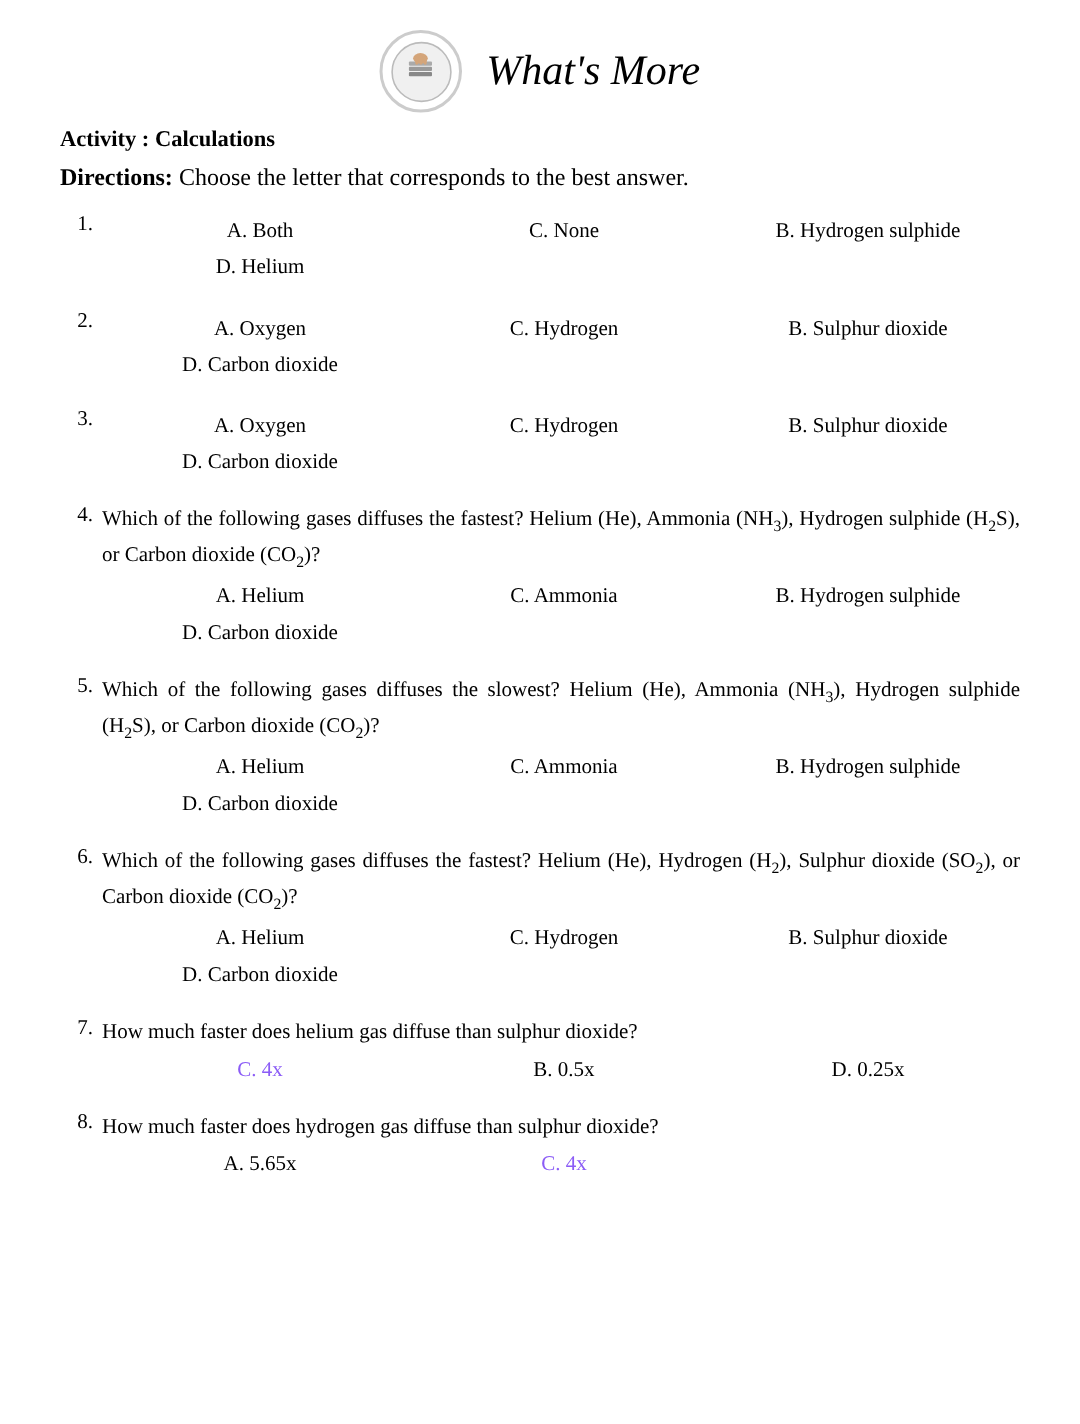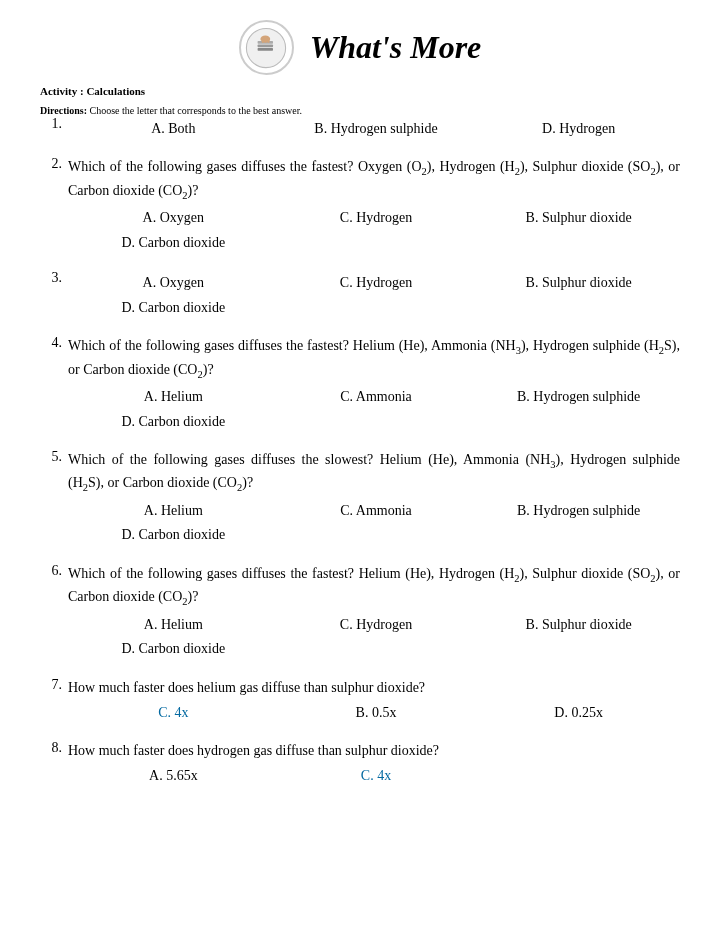--- a/index.html
+++ b/index.html
@@ -27,32 +27,33 @@
       display: flex;
       align-items: center;
       justify-content: center;
       overflow: hidden;
     }
     .header-logo svg {
       width: 42px;
       height: 42px;
     }
     .header-title {
-      font-size: 32px;
-      font-weight: bold;
+      font-size: 28px;
+      font-weight: normal;
       font-style: italic;
       font-family: 'Times New Roman', Times, serif;
     }
     .activity-title {
-      font-size: 11px;
+      font-size: 15px;
       font-weight: bold;
       margin-bottom: 8px;
     }
     .directions {
-      font-size: 10px;
+      font-size: 16px;
+      margin-bottom: 14px;
     }
     .directions span.bold {
       font-weight: bold;
     }
     .questions-list {
       list-style: none;
       padding: 0;
     }
     .question-item {
       margin-bottom: 16px;
@@ -76,21 +77,21 @@
       grid-template-columns: 1fr 1fr 1fr;
       gap: 2px 0;
       margin-top: 2px;
       padding-left: 4px;
       text-align: center;
     }
     .option {
       line-height: 1.6;
     }
     .red-text {
-      color: #0369a1;
+      color: #8b5cf6;
     }
     sub {
       font-size: 0.75em;
     }
     .underline {
     }
   </style>
 </head>
 <body>
 
@@ -123,32 +124,30 @@
   <span>Choose the letter that corresponds to the best answer.</span>
 </div>
 
 <ol class="questions-list">
 
   <li class="question-item">
     <span class="question-number">1.</span>
     <div class="question-body">
       <div class="options-grid">
         <div class="option">A. Both</div>
+        <div class="option">C. None</div>
         <div class="option">B. Hydrogen sulphide</div>
-        <div class="option">D. Hydrogen</div>
+        <div class="option">D. Helium</div>
       </div>
     </div>
   </li>
 
   <li class="question-item">
     <span class="question-number">2.</span>
     <div class="question-body">
-      <div class="question-text">
-        Which of the following gases diffuses the fastest? Oxygen (O<sub>2</sub>), Hydrogen (H<sub>2</sub>), Sulphur dioxide (SO<sub>2</sub>), or Carbon dioxide (CO<sub>2</sub>)?
-      </div>
       <div class="options-grid">
         <div class="option">A.  Oxygen</div>
         <div class="option">C. Hydrogen</div>
         <div class="option">B.  Sulphur dioxide</div>
         <div class="option">D. Carbon dioxide</div>
       </div>
     </div>
   </li>
 
   <li class="question-item">

